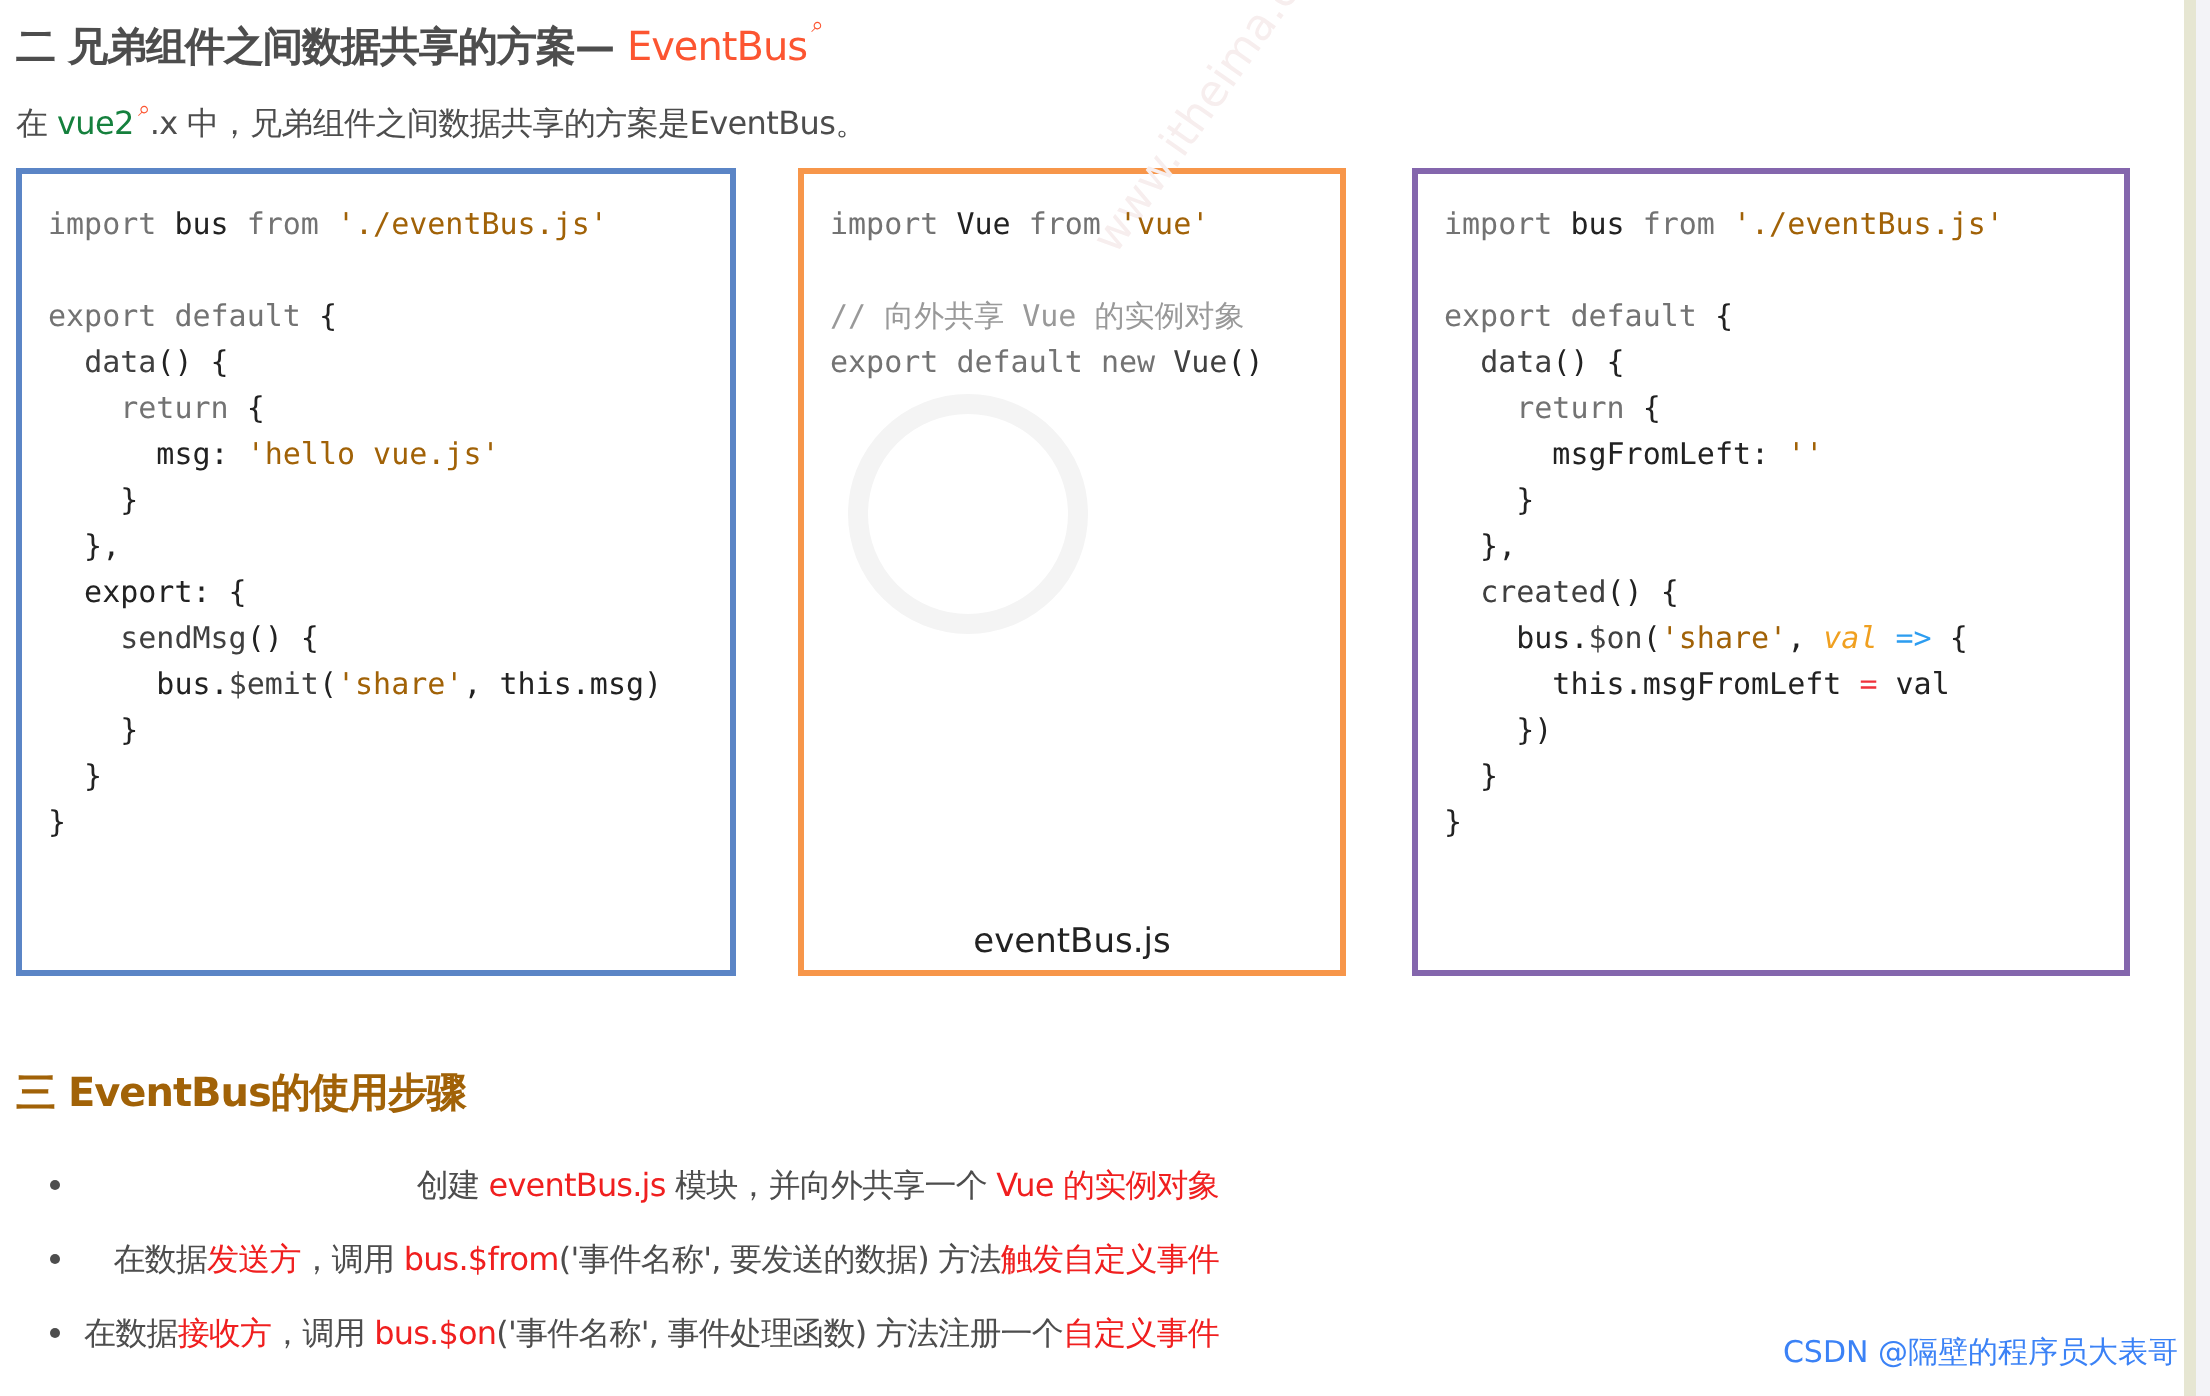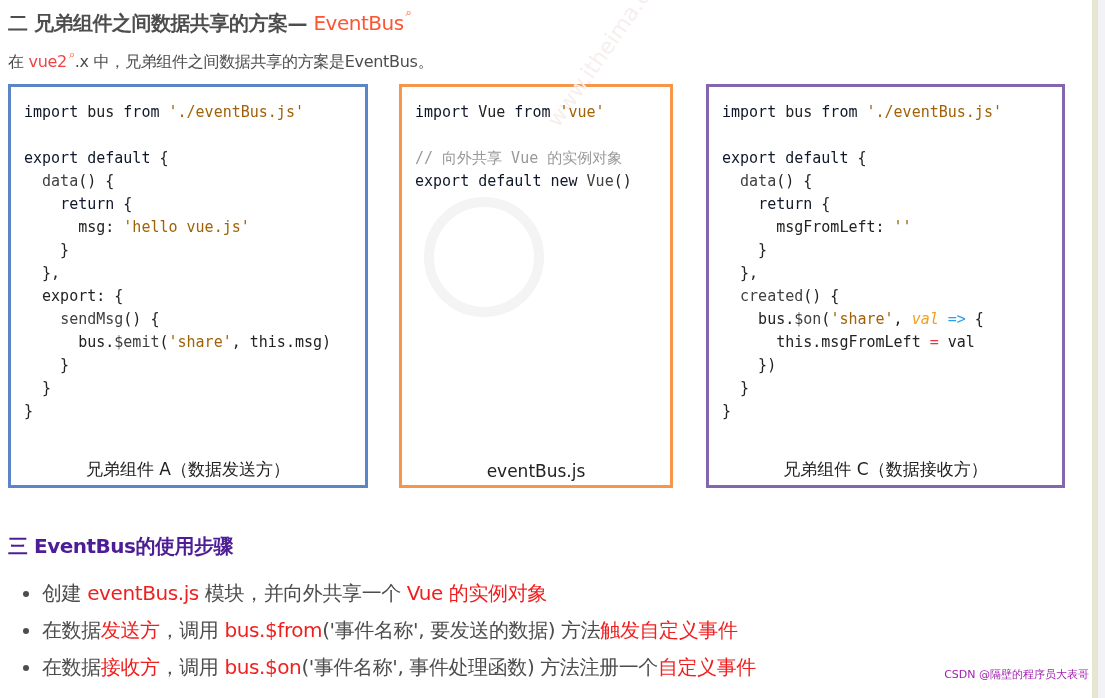--- a/index.html
+++ b/index.html
@@ -1,41 +1,41 @@
 <!DOCTYPE html>
 <html><head>
 <meta charset="utf-8">
 <style>
   html, body { margin:0; padding:0; }
   body { width:1105px; height:698px; background:#ffffff; position:relative; overflow:hidden; font-family:"DejaVu Sans", "Liberation Sans", sans-serif; color:#333; }
   .h2 { position:absolute; left:8px; top:10px; font-size:20px; font-weight:bold; color:#4d4d4d; letter-spacing:-0.5px; white-space:nowrap; }
   .h2 .link { color:#fc5531; font-weight:normal; }
   .sup-search { display:inline-block; font-size:11px; color:#fc5531; vertical-align:top; margin-left:2px; position:relative; top:-4px; font-weight:normal; }
   .intro { position:absolute; left:8px; top:52px; font-size:16px; color:#4d4d4d; white-space:nowrap; letter-spacing:-0.3px; }
-  .intro .link { color:#ef4444; }
+  .intro .link { color:#15803d; }
   .box { position:absolute; top:84px; height:404px; background:#fff; box-sizing:border-box; }
   .box.a { left:8px; width:360px; border:3px solid #5b85c6; }
   .box.b { left:399px; width:274px; border:3px solid #f7964a; }
   .box.c { left:706px; width:359px; border:3px solid #8466ad; }
   .code { position:absolute; left:13px; top:14px; font-family:"DejaVu Sans Mono", "Liberation Mono", monospace; font-size:15px; line-height:23px; color:#222; white-space:pre; }
-  .kw { color:#0f172a; }
+  .kw { color:#737373; }
   .str { color:#a16207; }
   .fn { color:#404040; }
   .cm { color:#999; }
   .par { color:#f0a020; font-style:italic; }
   .op { color:#2d9df0; }
   .eq { color:#f0323c; }
   .caption { position:absolute; left:0; right:0; bottom:4px; text-align:center; font-size:17px; color:#222; }
   .watermark { position:absolute; left:22px; top:110px; width:120px; height:120px; border-radius:50%; border:10px solid #f4f4f4; box-sizing:border-box; }
   .watermark-text { position:absolute; left:140px; top:30px; font-size:22px; color:#f7eeee; transform:rotate(-55deg); transform-origin:left top; white-space:nowrap; }
-  .h3 { position:absolute; left:8px; top:533px; font-size:20px; font-weight:bold; color:#4c1d95; white-space:nowrap; letter-spacing:-0.5px; }
-  ul.steps { position:absolute; left:22px; top:580px; margin:0; padding:0 0 0 20px; font-size:20px; color:#4d4d4d; letter-spacing:-0.4px; }
+  .h3 { position:absolute; left:8px; top:533px; font-size:20px; font-weight:bold; color:#a16207; white-space:nowrap; letter-spacing:-0.5px; }
+  ul.steps { position:absolute; left:22px; top:580px; margin:0; padding:0 0 0 20px; font-size:16px; color:#4d4d4d; letter-spacing:-0.4px;text-align:right; }
   ul.steps li { height:37px; line-height:26px; white-space:nowrap; }
   .red { color:#f01f1f; }
-  .footer { position:absolute; right:16px; top:667px; font-size:11px; color:#a21caf; white-space:nowrap; }
+  .footer { position:absolute; right:16px; top:667px; font-size:15px; color:#3b82f6; white-space:nowrap; }
   .scrollbar { position:absolute; left:1092px; top:0; width:13px; height:698px; background:#e6e6d2; }
   .scrollbar .thumb { position:absolute; left:6px; top:0; width:7px; height:698px; background:#f3f3f7; }
 </style>
 </head>
 <body>
 
 <div class="h2">
   <span>二 兄弟组件之间数据共享的方案— </span><span class="link">EventBus</span><span class="sup-search">⌕</span>
 </div>
 
@@ -51,21 +51,20 @@
 <span>    </span><span class="kw">return</span><span> {</span>
 <span>      msg: </span><span class="str">'hello vue.js'</span>
 <span>    }</span>
 <span>  },</span>
 <span>  export: {</span>
 <span>    </span><span class="fn">sendMsg</span><span>() {</span>
 <span>      bus.</span><span class="fn">$emit</span><span>(</span><span class="str">'share'</span><span>, this.msg)</span>
 <span>    }</span>
 <span>  }</span>
 <span>}</span></div>
-  <div class="caption">兄弟组件 A（数据发送方）</div>
 </div>
 
 <div class="box b">
   <div class="watermark"></div>
   <div class="watermark-text">www.itheima.com</div>
   <div class="code"><span class="kw">import</span><span> Vue </span><span class="kw">from</span><span class="str"> 'vue'</span>
 
 <span class="cm">// 向外共享 Vue 的实例对象</span>
 <span class="kw">export default new</span><span> </span><span class="fn">Vue</span><span>()</span></div>
   <div class="caption">eventBus.js</div>
@@ -79,21 +78,20 @@
 <span>    </span><span class="kw">return</span><span> {</span>
 <span>      msgFromLeft: </span><span class="str">''</span>
 <span>    }</span>
 <span>  },</span>
 <span>  </span><span class="fn">created</span><span>() {</span>
 <span>    bus.</span><span class="fn">$on</span><span>(</span><span class="str">'share'</span><span>, </span><span class="par">val</span><span> </span><span class="op">=&gt;</span><span> {</span>
 <span>      this.msgFromLeft </span><span class="eq">=</span><span> val</span>
 <span>    })</span>
 <span>  }</span>
 <span>}</span></div>
-  <div class="caption">兄弟组件 C（数据接收方）</div>
 </div>
 
 <div class="h3">三 EventBus的使用步骤</div>
 
 <ul class="steps">
   <li><span>创建 </span><span class="red">eventBus.js</span><span> 模块，并向外共享一个 </span><span class="red">Vue 的实例对象</span></li>
   <li><span>在数据</span><span class="red">发送方</span><span>，调用 </span><span class="red">bus.$from</span><span>('事件名称', 要发送的数据) 方法</span><span class="red">触发自定义事件</span></li>
   <li><span>在数据</span><span class="red">接收方</span><span>，调用 </span><span class="red">bus.$on</span><span>('事件名称', 事件处理函数) 方法注册一个</span><span class="red">自定义事件</span></li>
 </ul>
 

